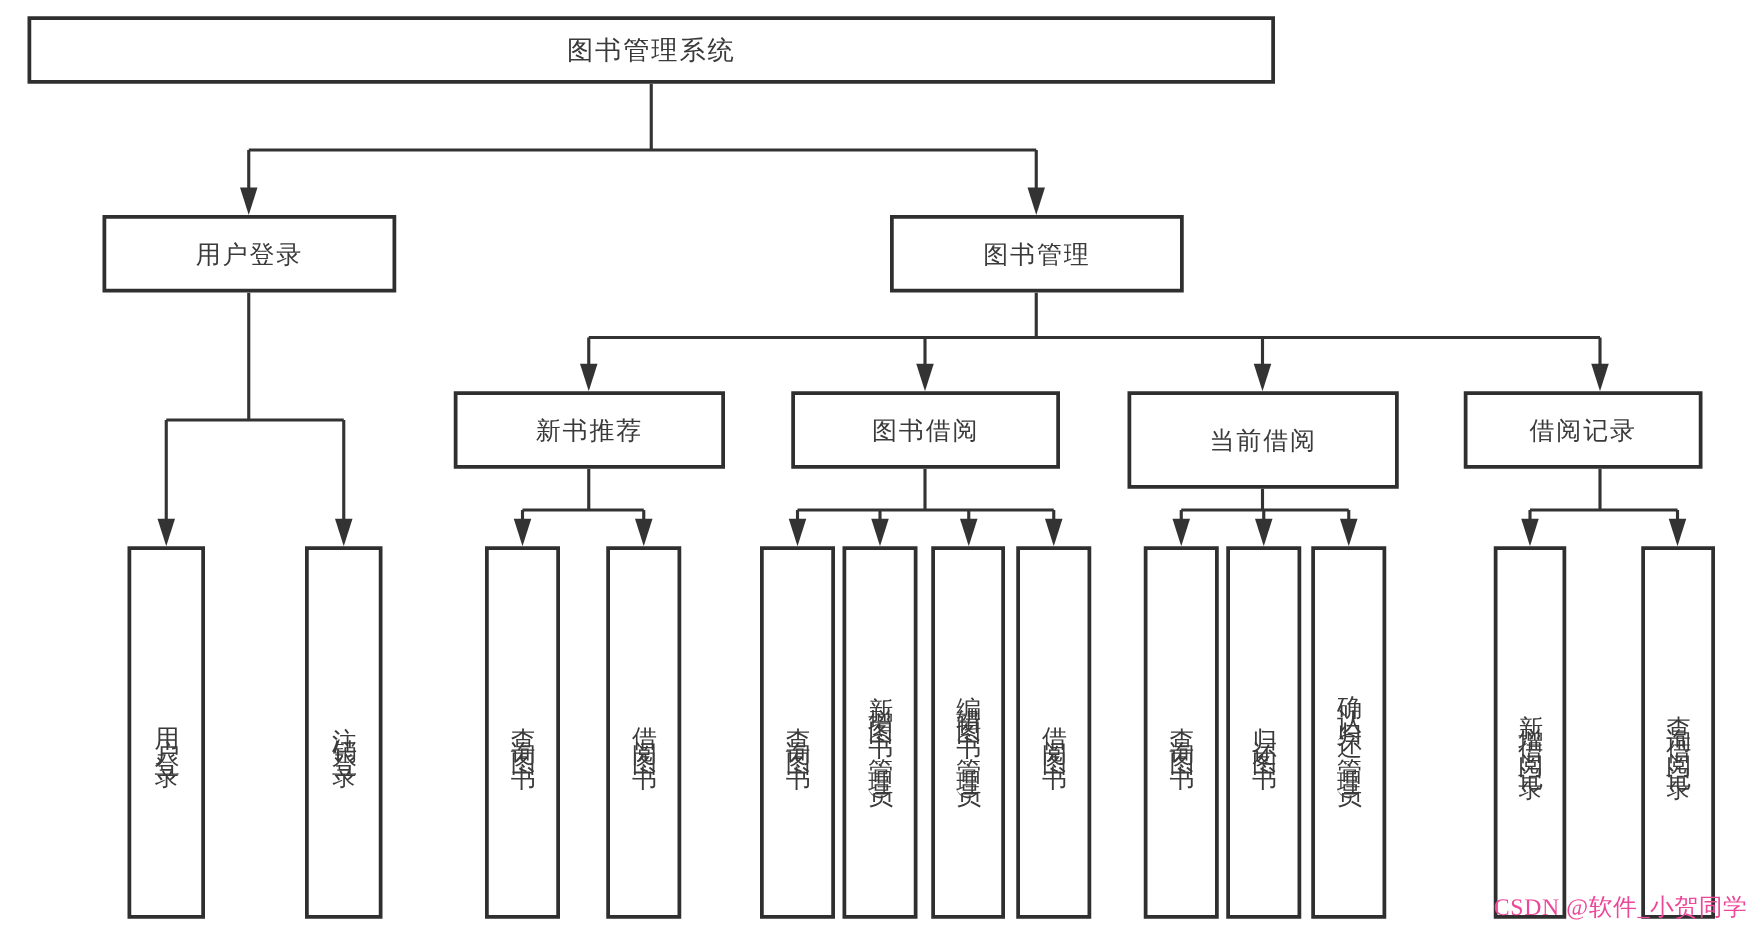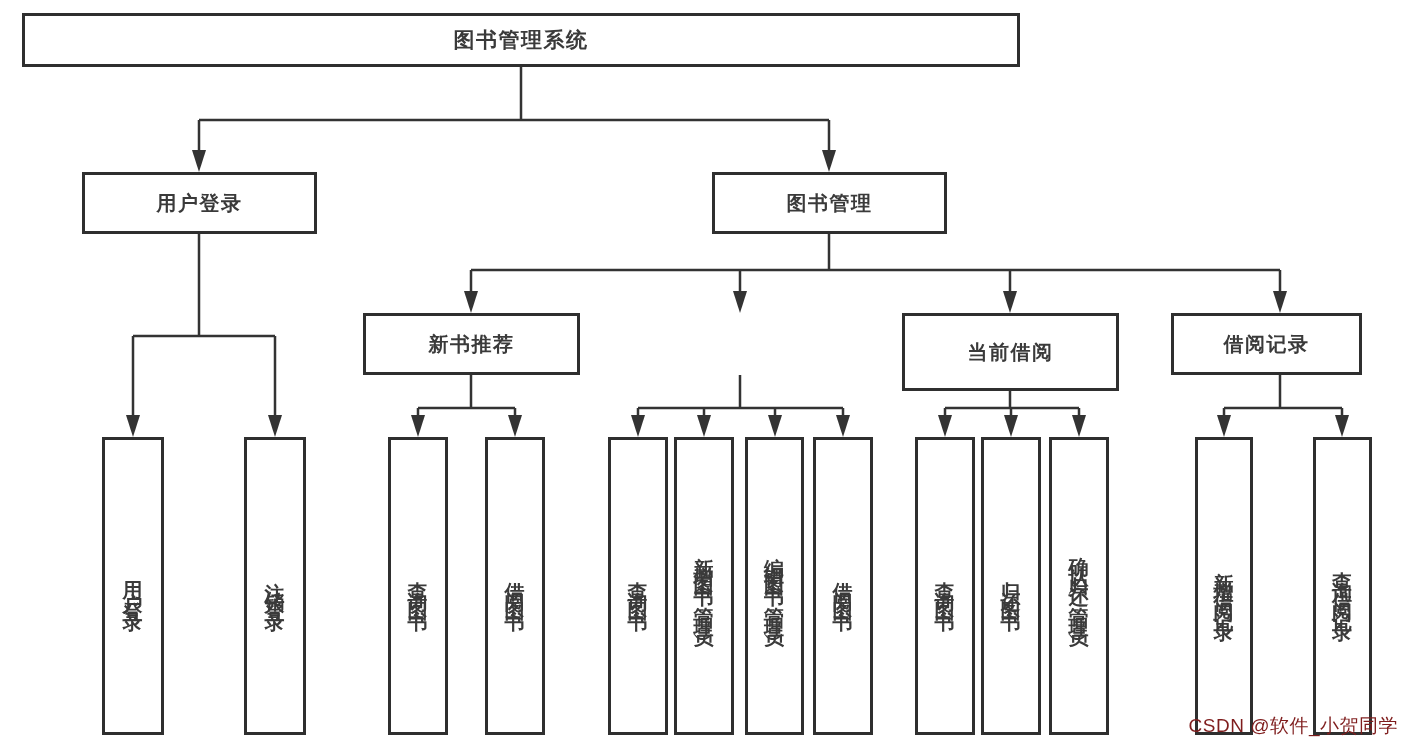--- a/index.html
+++ b/index.html
@@ -27,21 +27,20 @@
   .box {
     position: absolute;
     box-sizing: border-box;
     border: 3px solid #2f2f2f;
     background: #ffffff;
     display: flex;
     align-items: center;
     justify-content: center;
     color: #3a3a3a;
     z-index: 2;
-    font-weight: bold;
   }
   .box .lbl-h {
     font-size: 20px;
     letter-spacing: 1.5px;
     white-space: nowrap;
   }
   .box.root .lbl-h {
     font-size: 21px;
   }
   .box.leaf .lbl-v {
@@ -49,24 +48,25 @@
     text-orientation: mixed;
     font-size: 20px;
     letter-spacing: 10px;
     line-height: 1;
   }
   .watermark {
     position: absolute;
     right: 7px;
     bottom: 8px;
     font-size: 19px;
-    color: #7f1d1d;
+    color: #ec4899;
     letter-spacing: 0.5px;
     z-index: 3;
     white-space: nowrap;
+    font-family: Liberation Serif, serif;
   }
 </style>
 </head>
 <body>
 
 <div class="stage">
 
   <svg class="connectors" width="1405" height="747" viewBox="0 0 1405 747">
     <g stroke="#333333" stroke-width="2.5" fill="none">
 
@@ -114,20 +114,23 @@
   <div class="box" style="left:82px;top:172px;width:235px;height:62px">
     <span class="lbl-h">用户登录</span>
   </div>
   <div class="box" style="left:712px;top:172px;width:235px;height:62px">
     <span class="lbl-h">图书管理</span>
   </div>
 
   <div class="box" style="left:363px;top:313px;width:217px;height:62px">
     <span class="lbl-h">新书推荐</span>
   </div>
+  <div class="box" style="left:633px;top:313px;width:215px;height:62px">
+    <span class="lbl-h">图书借阅</span>
+  </div>
   <div class="box" style="left:902px;top:313px;width:217px;height:78px">
     <span class="lbl-h">当前借阅</span>
   </div>
   <div class="box" style="left:1171px;top:313px;width:191px;height:62px">
     <span class="lbl-h">借阅记录</span>
   </div>
 
   <div class="box leaf" style="left:102px;top:437px;width:62px;height:298px">
     <span class="lbl-v">用户登录</span>
   </div>

